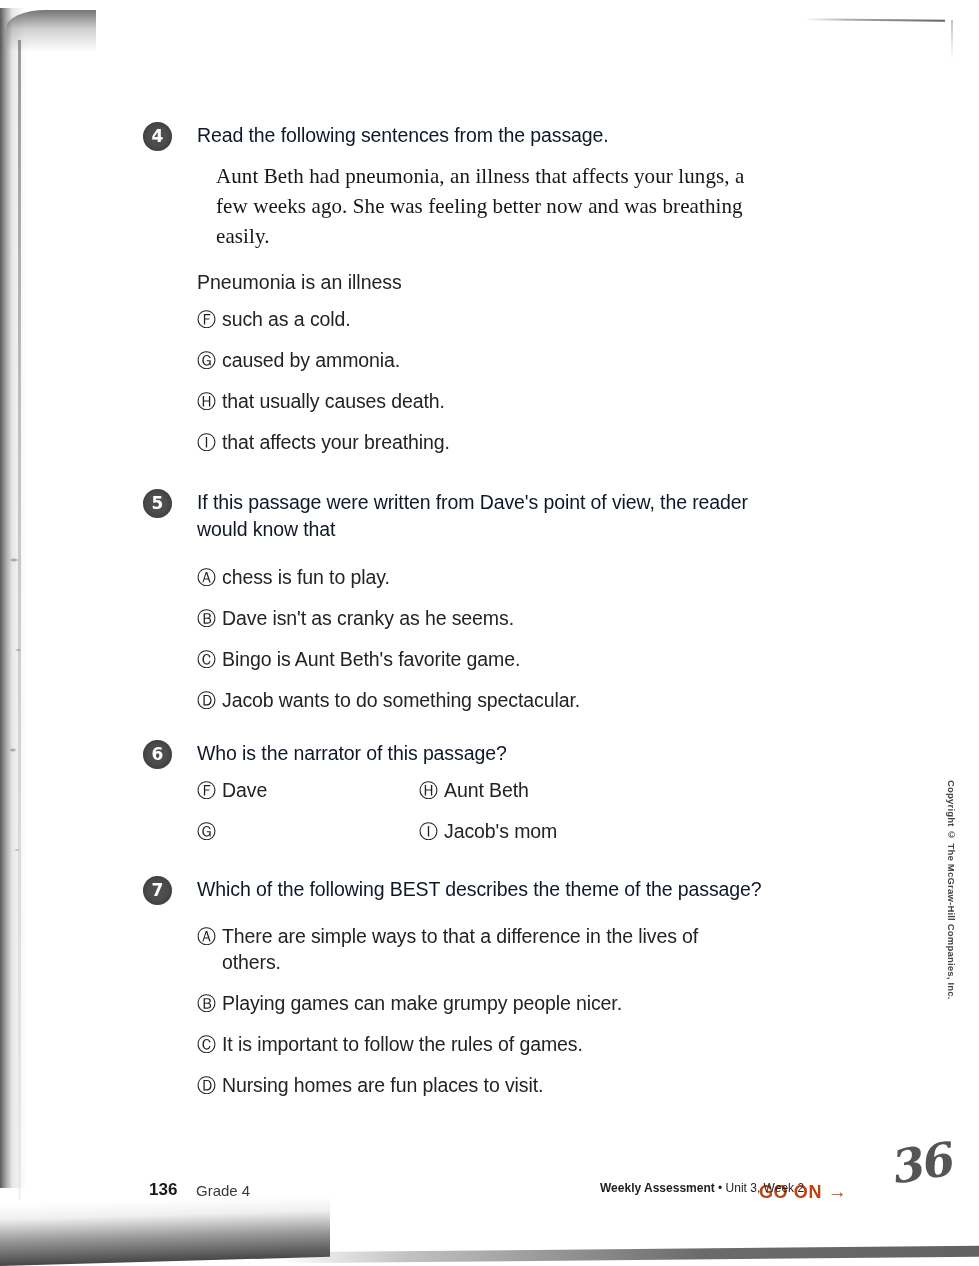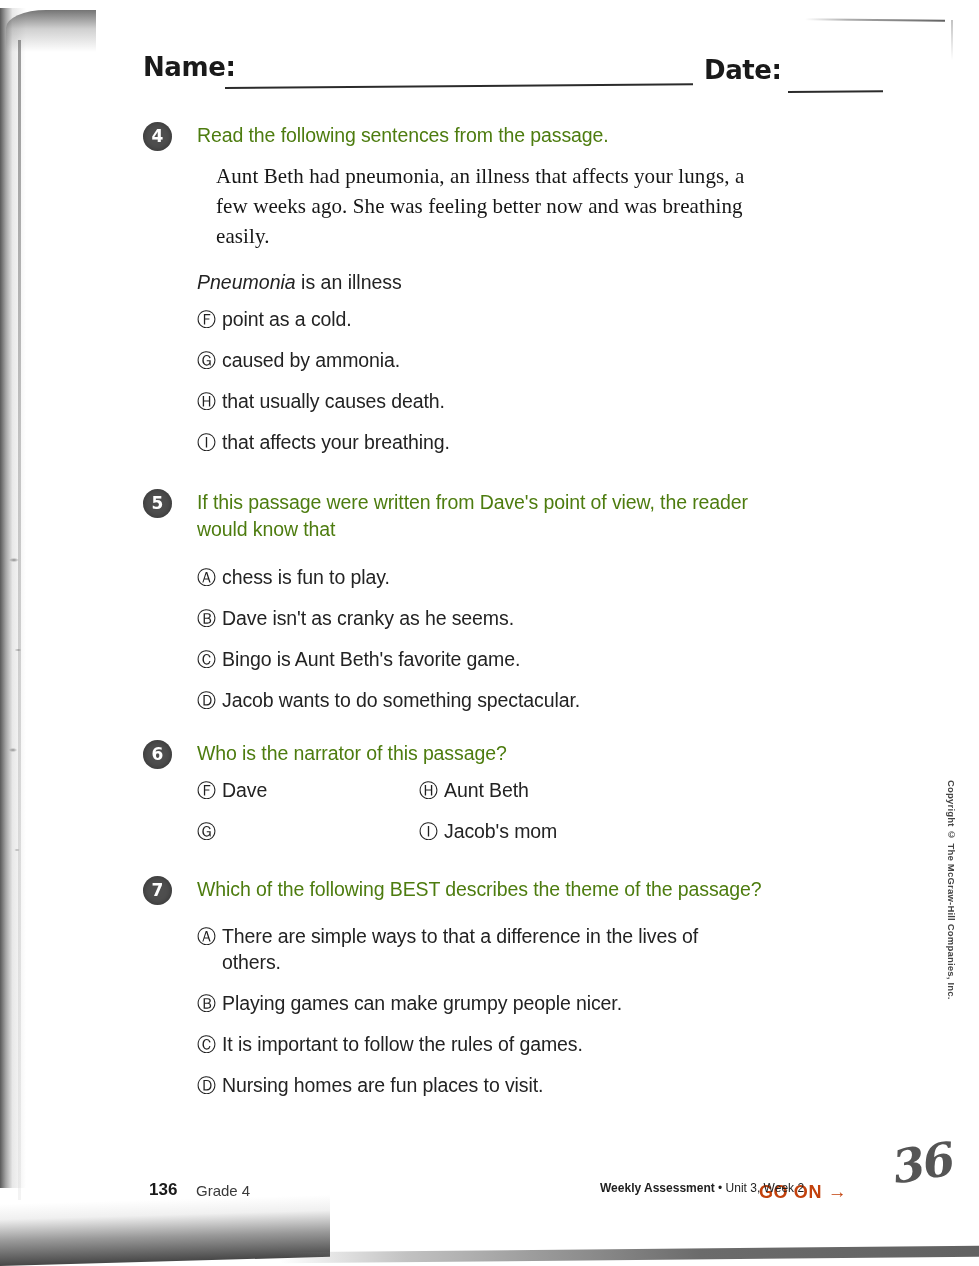--- a/index.html
+++ b/index.html
@@ -183,24 +183,24 @@
     font-size: 17px;
     line-height: 29px;
     text-align: center;
     font-family: "DejaVu Sans", sans-serif;
     box-shadow: inset 0 0 6px rgba(0,0,0,0.35);
   }
   .qstem {
     margin-left: 54px;
     font-size: 19.5px;
     line-height: 27px;
-    color: #4d7c0f;
+    color: #0f172a;
     letter-spacing: -0.1px;
   }
-  .qstem-em { font-style: italic; }
+  .qstem-em { }
 
   .passage {
     margin-left: 73px;
     margin-top: 12px;
     font-family: "Liberation Serif", serif;
     font-weight: normal;
     font-size: 21px;
     line-height: 30px;
     color: #161616;
     width: 560px;
@@ -320,38 +320,32 @@
 
   <div class="scan-left-shadow"></div>
   <div class="scan-left-curl"></div>
   <div class="scan-left-spine"></div>
   <div class="scan-left-specks"></div>
   <div class="scan-topright-rule"></div>
   <div class="scan-topright-edge"></div>
   <div class="scan-bottom-shadow"></div>
   <div class="scan-bottom-rule"></div>
 
-  <div class="header">
-    <div class="hdr-label hdr-name">Name:</div>
-    <div class="rule rule-name"></div>
-    <div class="hdr-label hdr-date">Date:</div>
-    <div class="rule rule-date"></div>
-  </div>
 
   <div class="question" style="top:122px;">
     <div class="qnum">4</div>
     <div class="qstem">Read the following sentences from the passage.</div>
     <div class="passage">Aunt Beth had pneumonia, an illness that affects your lungs, a few weeks ago. She was feeling better now and was breathing easily.</div>
     <div class="stem2">
       <span class="qstem-em">Pneumonia</span><span> is an illness</span>
     </div>
     <div class="choices">
       <div class="choice">
         <span class="choice-letter">Ⓕ</span>
-        <span class="choice-text">point as a cold.</span>
+        <span class="choice-text">such as a cold.</span>
       </div>
       <div class="choice">
         <span class="choice-letter">Ⓖ</span>
         <span class="choice-text">caused by ammonia.</span>
       </div>
       <div class="choice">
         <span class="choice-letter">Ⓗ</span>
         <span class="choice-text">that usually causes death.</span>
       </div>
       <div class="choice">

